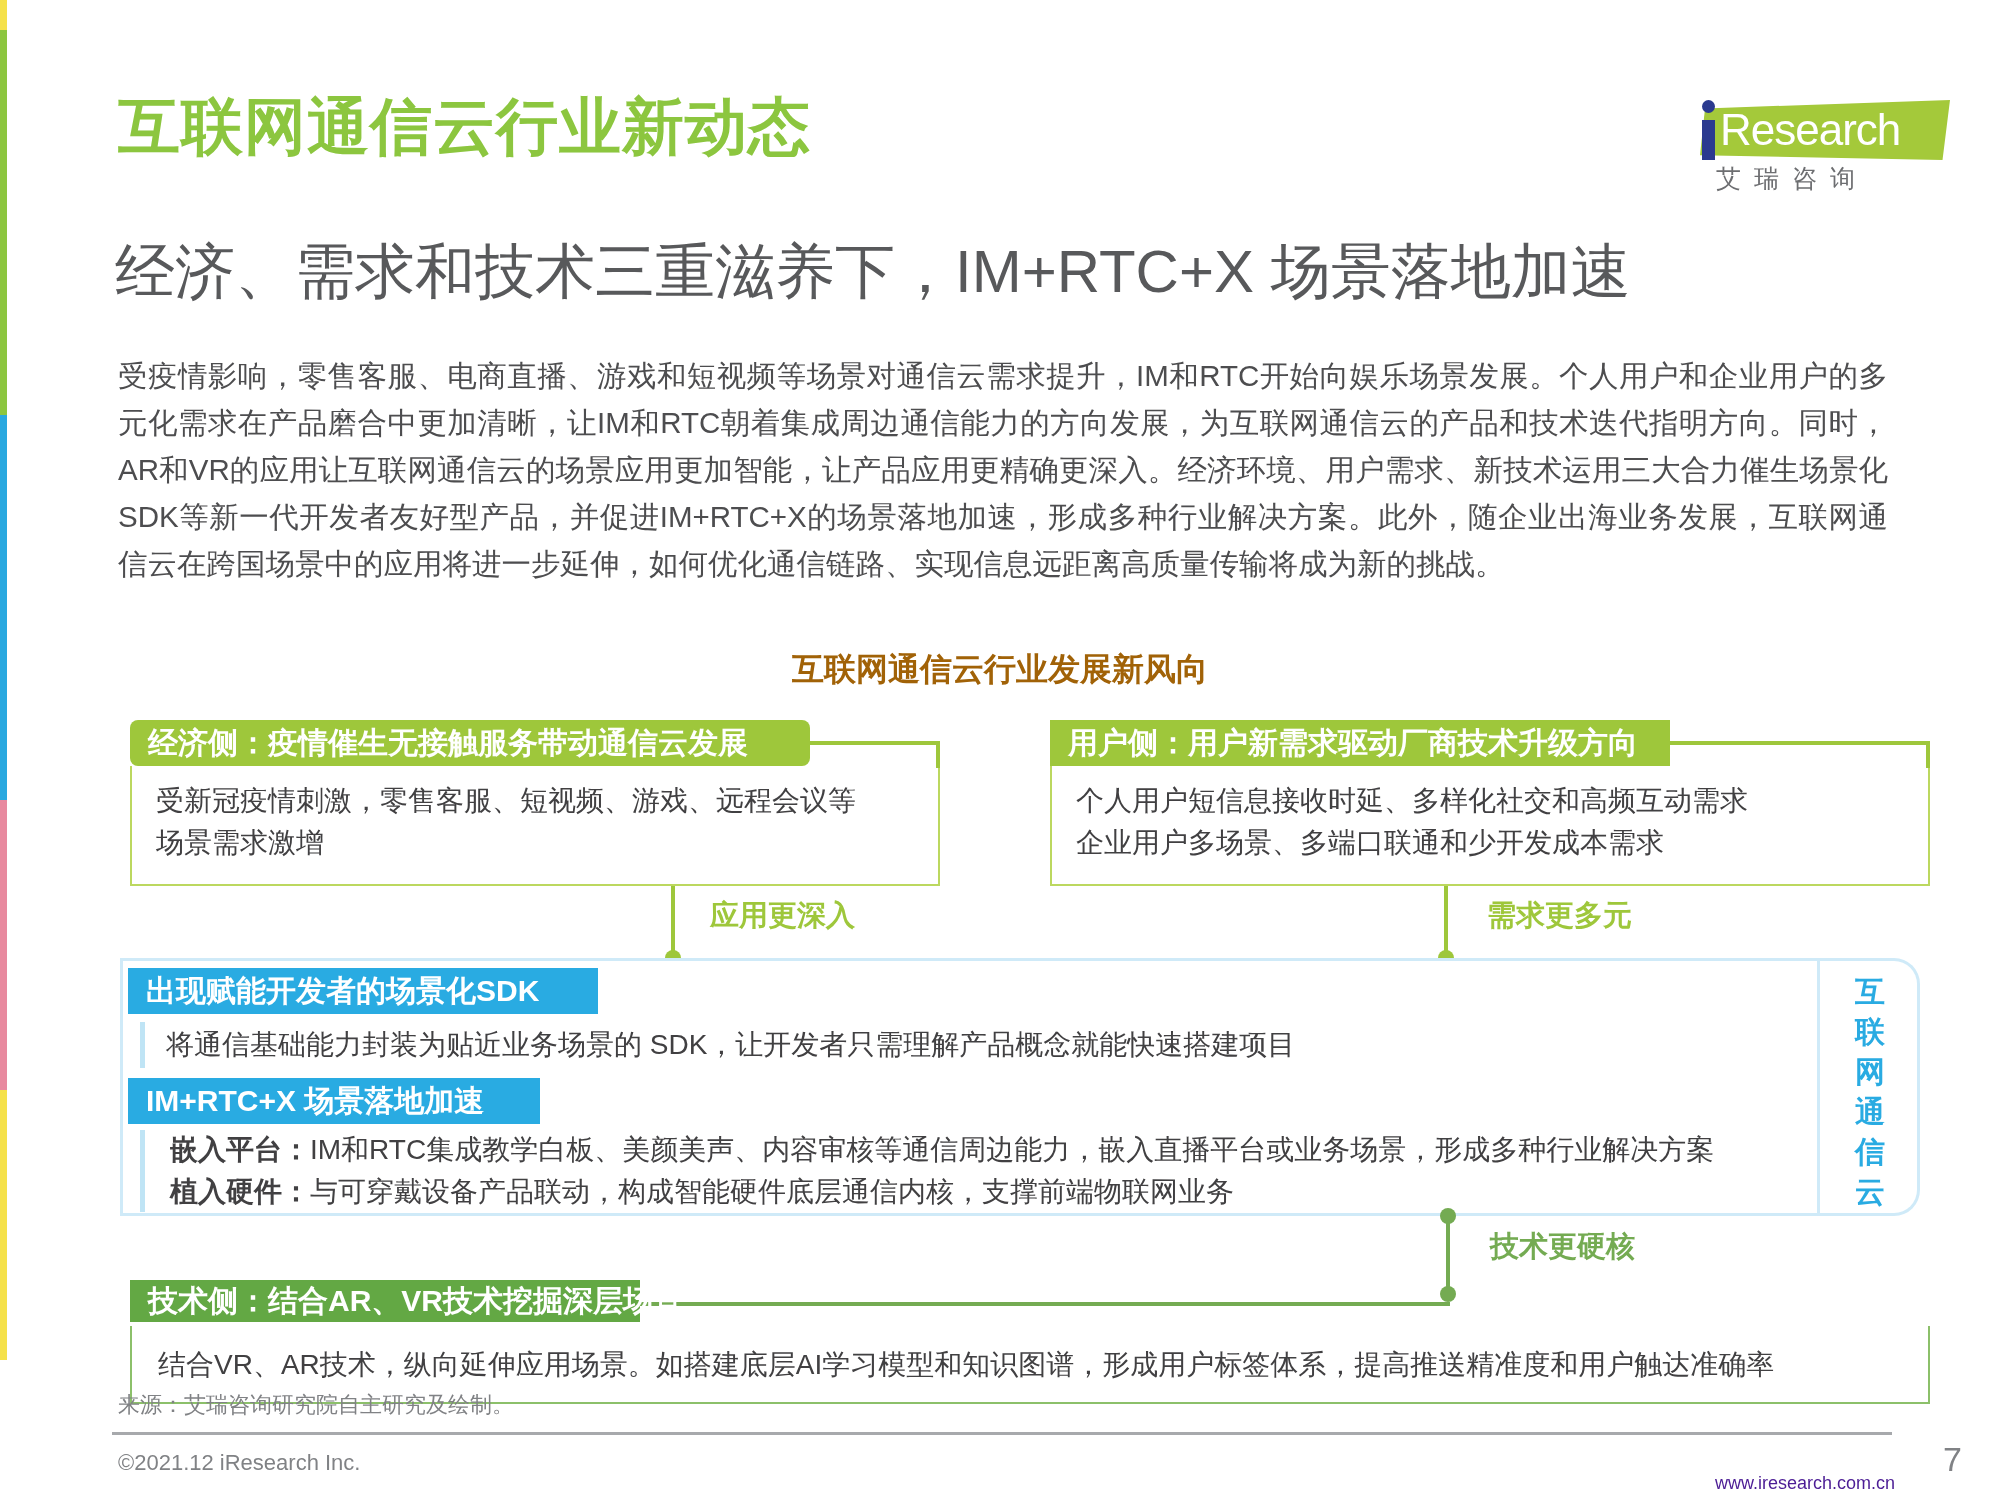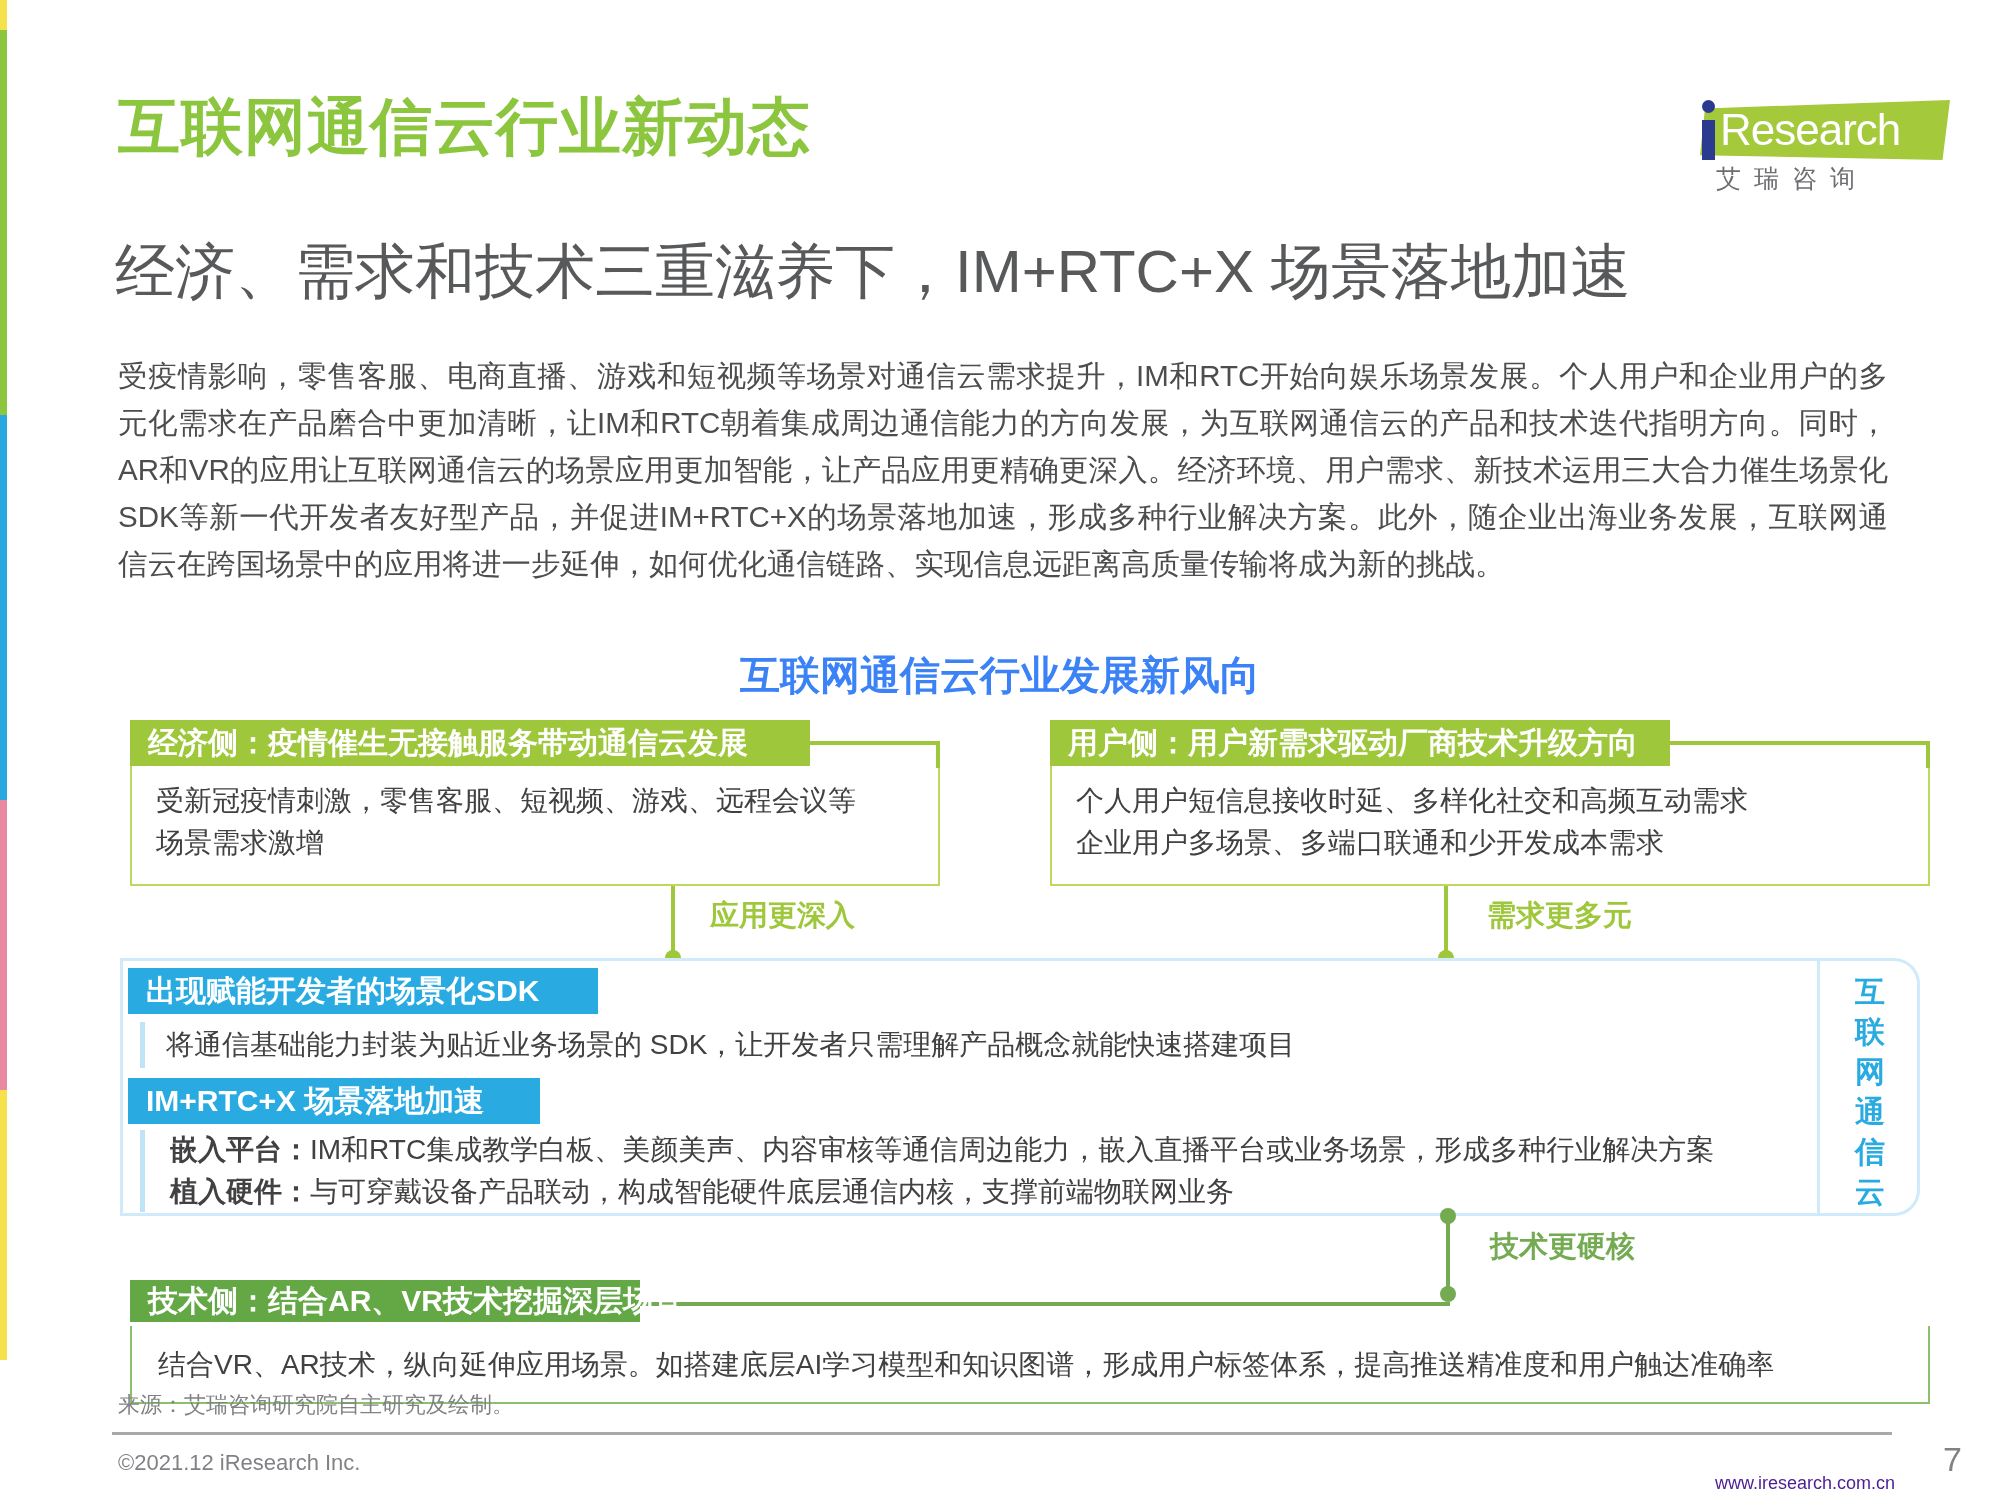--- a/index.html
+++ b/index.html
@@ -37,21 +37,21 @@
     color:#ffffff;font-weight:normal;letter-spacing:-1px;}
   .logo-cn{position:absolute;left:34px;top:74px;font-size:25px;color:#6d6e71;
     letter-spacing:13px;white-space:nowrap;}
 
   
   .para{position:absolute;left:118px;top:352px;width:1770px;
     font-size:29.5px;line-height:47px;color:#4d4d4f;text-align:justify;}
 
   
   .fig-title{position:absolute;left:0;top:648px;width:2000px;text-align:center;
-    font-size:40px;font-weight:bold;color:#3b82f6;}
+    font-size:32px;font-weight:bold;color:#a16207;}
 
   
   .diagram{position:absolute;left:0;top:700px;width:2000px;height:700px;}
 
   .tag{position:absolute;color:#fff;font-weight:bold;display:flex;align-items:center;
     padding:0 18px;white-space:nowrap;box-sizing:border-box;}
   .tag.green{background:#9ec73b;}
   .tag.dgreen{background:#63a844;}
   .tag.blue{background:#29abe2;}
 
@@ -101,21 +101,21 @@
     <div class="logo-word">Research</div>
     <div class="logo-cn">艾瑞咨询</div>
   </div>
 
   <div class="para">受疫情影响，零售客服、电商直播、游戏和短视频等场景对通信云需求提升，IM和RTC开始向娱乐场景发展。个人用户和企业用户的多元化需求在产品磨合中更加清晰，让IM和RTC朝着集成周边通信能力的方向发展，为互联网通信云的产品和技术迭代指明方向。同时，AR和VR的应用让互联网通信云的场景应用更加智能，让产品应用更精确更深入。经济环境、用户需求、新技术运用三大合力催生场景化SDK等新一代开发者友好型产品，并促进IM+RTC+X的场景落地加速，形成多种行业解决方案。此外，随企业出海业务发展，互联网通信云在跨国场景中的应用将进一步延伸，如何优化通信链路、实现信息远距离高质量传输将成为新的挑战。</div>
 
   <div class="fig-title">互联网通信云行业发展新风向</div>
 
   <div class="diagram">
 
-    <div class="tag green" style="left:130px;top:20px;width:680px;height:46px;font-size:30px;">经济侧：疫情催生无接触服务带动通信云发展</div>
+    <div class="tag green" style="left:130px;top:20px;width:680px;height:46px;font-size:30px;border-radius:8px;">经济侧：疫情催生无接触服务带动通信云发展</div>
     <div class="card green" style="left:130px;top:66px;width:810px;height:120px;"></div>
     <div class="card-text" style="left:156px;top:122px;width:770px;">场景需求激增</div>
     <div class="card-text" style="left:156px;top:80px;width:770px;">受新冠疫情刺激，零售客服、短视频、游戏、远程会议等</div>
 
     <div class="conn" style="left:810px;top:41px;width:130px;height:4px;"></div>
     <div class="conn" style="left:936px;top:41px;width:4px;height:27px;"></div>
 
     <div class="tag green" style="left:1050px;top:20px;width:620px;height:46px;font-size:30px;">用户侧：用户新需求驱动厂商技术升级方向</div>
     <div class="card green" style="left:1050px;top:66px;width:880px;height:120px;"></div>
     <div class="card-text" style="left:1076px;top:80px;width:840px;">个人用户短信息接收时延、多样化社交和高频互动需求</div>

